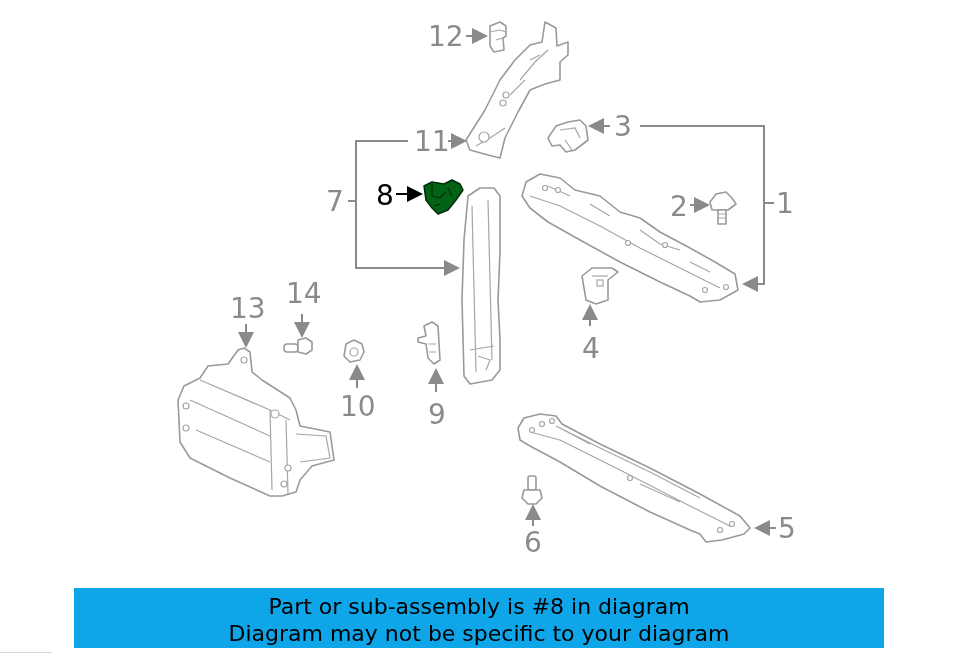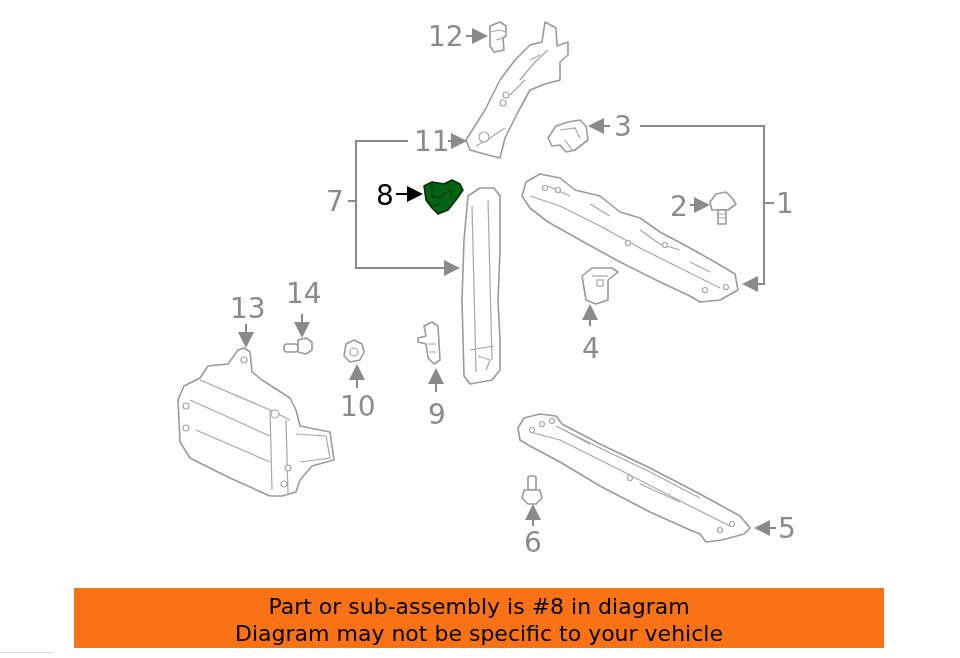--- a/index.html
+++ b/index.html
@@ -7,21 +7,21 @@
          font-family: "DejaVu Sans", sans-serif; }
   #diagram { position:absolute; left:0; top:0; width:960px; height:590px; }
   .callout { font-family: "DejaVu Sans", sans-serif; font-size:28px; fill:#8a8a8a; }
   .callout.hl { fill:#000000; }
   .part { fill:#ffffff; stroke:#9a9a9a; stroke-width:1.6; stroke-linejoin:round; }
   .part-detail { fill:none; stroke:#a6a6a6; stroke-width:1.2; }
   .leader { stroke:#8a8a8a; stroke-width:2; fill:none; }
   .leader.hl { stroke:#000; }
   .hole { fill:#ffffff; stroke:#a6a6a6; stroke-width:1.2; }
   #banner { position:absolute; left:74px; top:588px; width:810px; height:60px;
-            background:#f97316; color:#000; text-align:center;
+            background:#0ea5e9; color:#000; text-align:center;
             font-family: "DejaVu Sans", sans-serif; font-size:22px; line-height:27px;
             padding-top:5px; box-sizing:border-box; }
   #banner div { white-space:nowrap; }
   #bottom-rule { position:absolute; left:0; top:652px; width:52px; height:1px; background:#d8d8d8; }
 </style>
 </head>
 <body>
 
 <svg id="diagram" viewBox="0 0 960 590" xmlns="http://www.w3.org/2000/svg">
   <defs>
@@ -154,15 +154,15 @@
   <g>
     <rect class="part" x="528" y="476" width="8" height="14" rx="2"></rect>
     <path class="part" d="M524,490 L540,490 L542,498 L536,504 L528,504 L522,498 Z"></path>
   </g>
   <line class="leader" x1="533" y1="526" x2="533" y2="506" marker-end="url(#arr)"></line>
   <text class="callout" x="524" y="552">6</text>
 </svg>
 
 <div id="banner">
   <div>Part or sub-assembly is #8 in diagram</div>
-  <div>Diagram may not be specific to your vehicle</div>
+  <div>Diagram may not be specific to your diagram</div>
 </div>
 <div id="bottom-rule"></div>
 
 </body></html>

